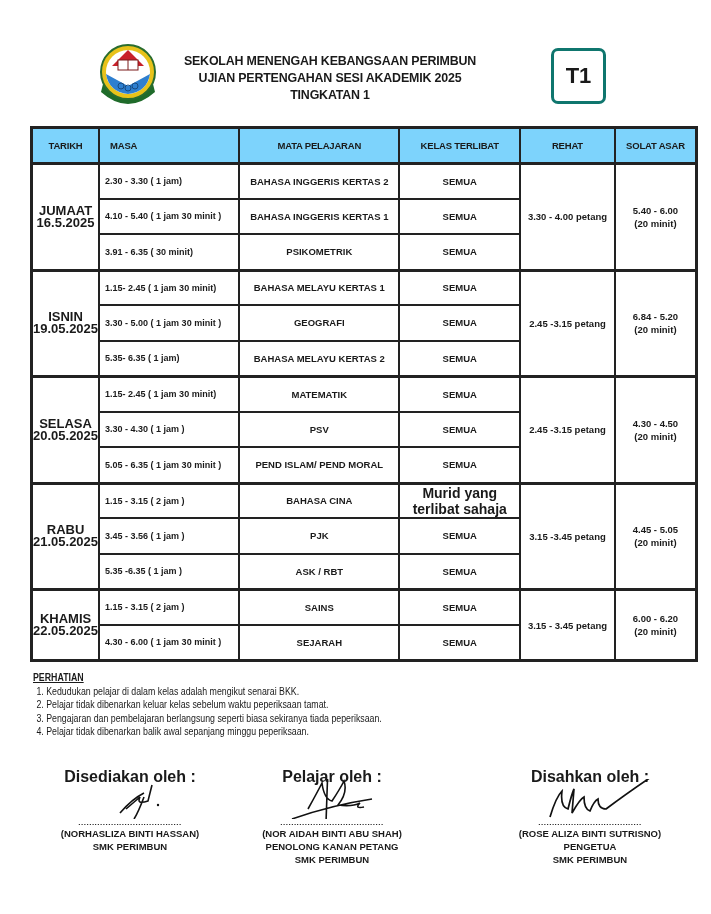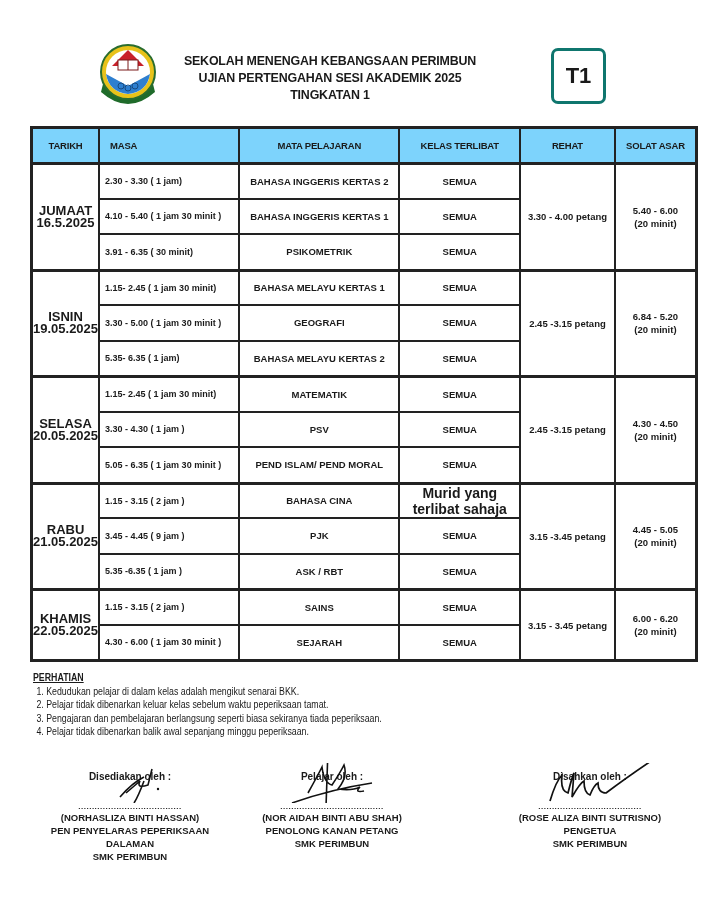--- a/index.html
+++ b/index.html
@@ -69,21 +69,21 @@
     transform: scaleX(0.88); transform-origin: left;
   }
   .notes .nh { font-weight: bold; text-decoration: underline; }
   .notes ol { margin: 0; padding-left: 15px; }
   .notes li { padding-left: 0; }
 
   .sig {
     position: absolute; top: 770px; text-align: center;
     font-weight: bold; font-size: 9.5px; line-height: 13px;
   }
-  .sig .label { font-size: 10px; margin-bottom: 18px; }
+  .sig .label { font-size: 16px; margin-bottom: 34px; }
   .sig .signature { height: 40px; position: relative; margin-top: -38px; }
   .sig .dots {
     letter-spacing: 0.5px; font-size: 8px; line-height: 8px; overflow: hidden;
     white-space: nowrap; color: #222;
   }
   .sig1 { left: 40px; width: 180px; }
   .sig2 { left: 252px; width: 160px; }
   .sig3 { left: 510px; width: 160px; }
 </style>
 </head>
@@ -208,21 +208,21 @@
       <td class="masa">1.15  - 3.15    ( 2 jam )</td>
       <td>BAHASA CINA</td>
       <td class="small">Murid yang terlibat sahaja</td>
       <td class="rehat" rowspan="3">3.15 -3.45 petang</td>
       <td class="solat" rowspan="3">
         <div>4.45 - 5.05</div>
         <div>(20 minit)</div>
       </td>
     </tr>
     <tr>
-      <td class="masa">3.45 - 4.45   ( 9 jam )</td>
+      <td class="masa">3.45 - 3.56   ( 1 jam )</td>
       <td>PJK</td>
       <td>SEMUA</td>
     </tr>
     <tr>
       <td class="masa">5.35 -6.35  ( 1 jam )</td>
       <td>ASK / RBT</td>
       <td>SEMUA</td>
     </tr>
 
     <tr class="day-sep">
@@ -260,21 +260,20 @@
 <div class="sig sig1">
   <div class="label">Disediakan oleh :</div>
   <div class="signature">
     <svg width="180" height="40" viewBox="0 0 180 40">
       <path d="M80 34 Q92 20 104 14 M86 30 L100 18 Q96 26 108 22 L112 6 M104 18 Q98 34 94 40" stroke="#111" stroke-width="1.6" fill="none"></path>
       <circle cx="118" cy="26" r="1.2" fill="#111"></circle>
     </svg>
   </div>
   <div class="dots">......................................</div>
   <div>(NORHASLIZA BINTI HASSAN)</div>
-  <div>PEN PENYELARAS PEPERIKSAAN DALAMAN</div>
   <div>SMK PERIMBUN</div>
 </div>
 
 <div class="sig sig2">
   <div class="label">Pelajar oleh :</div>
   <div class="signature">
     <svg width="160" height="40" viewBox="0 0 160 40">
       <path d="M76 -14 L74 44 M56 30 Q66 12 70 4 Q72 20 80 22 Q88 10 92 2 Q96 14 86 26 Q100 28 108 24 Q102 30 112 28 M40 40 Q80 26 120 20" stroke="#111" stroke-width="1.6" fill="none"></path>
     </svg>
   </div>

